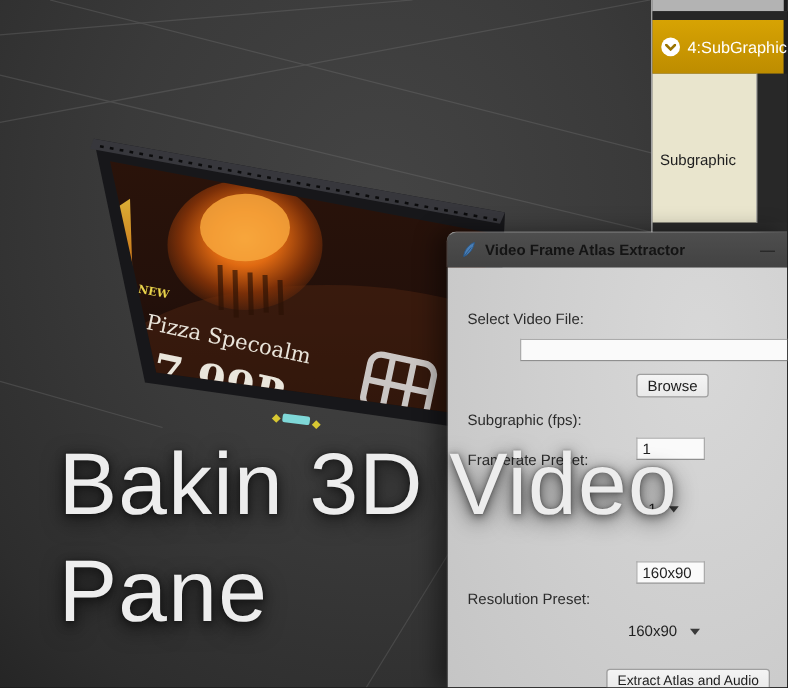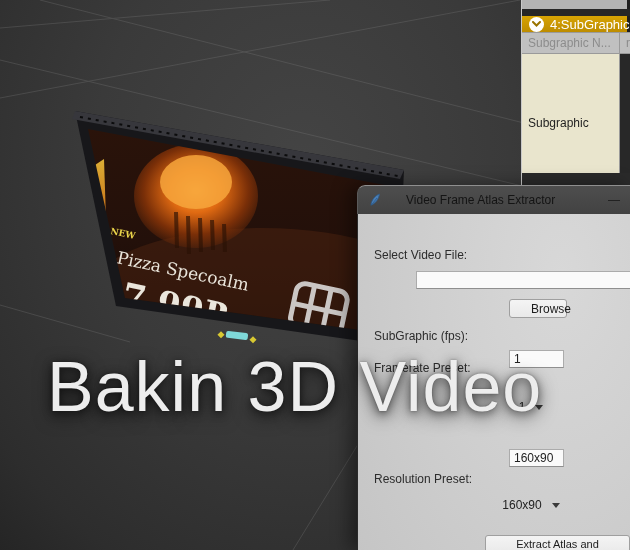--- a/index.html
+++ b/index.html
@@ -14,56 +14,56 @@
   .watermark{position:absolute;left:36px;top:344px;z-index:40;pointer-events:none;
              color:#ededed;font-size:70px;line-height:1.23;letter-spacing:1px;font-weight:400;
              text-shadow:0 5px 18px rgba(0,0,0,.65),0 2px 8px rgba(0,0,0,.55),0 0 2px rgba(0,0,0,.3);
              white-space:nowrap;margin-left:11px;}
 
   
   .sg-panel{position:absolute;left:521px;top:0;width:109px;height:186px;z-index:5;
             border-left:1px solid #c9c9c9;box-sizing:border-box;background:#2a2a2a;}
   .sg-topstrip{height:9px;background:#b3b3b3;border-right:3px solid #1f1f1f;}
   .sg-gap{height:7px;background:#262626;}
-  .sg-header{height:16px;background:linear-gradient(#d7a303,#bd8c00);
+  .sg-header{height:43px;background:linear-gradient(#d7a303,#bd8c00);
              display:flex;align-items:center;padding-left:7px;box-sizing:border-box;
              color:#ffffff;font-size:13px;border-right:3px solid #1f1f1f;}
   .sg-chev-circle{width:15px;height:15px;border-radius:50%;background:#fff;display:inline-flex;
                   align-items:center;justify-content:center;margin-right:6px;flex:0 0 auto;}
   .sg-chev-circle svg{display:block;}
   .sg-colhdr{height:22px;background:#c0c0c0;display:flex;border-top:1px solid #9a9a9a;
              border-bottom:1px solid #9a9a9a;box-sizing:border-box;}
   .sg-colcell{font-size:12px;color:#8c8c8c;padding:3px 0 0 6px;box-sizing:border-box;
               white-space:nowrap;overflow:hidden;}
   .sg-colcell.first{width:98px;border-right:1px solid #9a9a9a;}
   .sg-colcell.second{flex:1;}
   .sg-body{display:flex;height:119px;}
-  .sg-cell{width:98px;background:#e9e5cd;border-right:1px solid #9a9a9a;box-sizing:border-box;
+  .sg-cell{width:84px;background:#e9e5cd;border-right:1px solid #9a9a9a;box-sizing:border-box;
            font-size:12px;color:#1e1e1e;padding:62px 0 0 6px;}
   .sg-cell-dark{flex:1;background:#282828;}
 
   
   .dialog{position:absolute;left:357px;top:185px;width:273px;height:365px;z-index:10;
           border-radius:8px 0 0 0;overflow:hidden;
           box-shadow:-8px 0 18px rgba(0,0,0,.4);}
   .dlg-titlebar{height:29px;background:linear-gradient(#4e4e4e,#424242);
                 border-top:1px solid #8f8f8f;border-left:1px solid #5a5a5a;
                 border-radius:8px 0 0 0;box-sizing:border-box;
                 display:flex;align-items:center;padding:0 8px 0 11px;}
-  .dlg-title{font-size:12px;color:#141414;margin-left:24px;flex:1;}
+  .dlg-title{font-size:12px;color:#141414;margin-left:6px;flex:1;font-weight:bold;}
   .dlg-min{color:#1d1d1d;font-size:12px;line-height:12px;margin-right:2px;cursor:default;}
   .dlg-body{position:relative;height:409px;border-left:1px solid #2a2a2a;box-sizing:border-box;
             background:radial-gradient(ellipse at 75% 15%, #d8d8d8 0%, #cfcfcf 45%, #c3c3c3 100%);}
   .dlg-label{position:absolute;font-size:12px;color:#2c2c2c;white-space:nowrap;}
   .dlg-entry{position:absolute;height:18px;background:#fafafa;border:1px solid #ababab;
              border-bottom-color:#8f8f8f;box-sizing:border-box;font-size:12px;color:#222;
              padding:1px 4px;font-family:"Liberation Sans",sans-serif;outline:none;}
   .dlg-btn{position:absolute;background:linear-gradient(#f4f4f4,#e9e9e9);border:1px solid #9f9f9f;
            border-radius:3px;font-size:12px;color:#1c1c1c;text-align:center;
-           font-family:"Liberation Sans",sans-serif;padding:2px 21px;box-sizing:border-box;cursor:default;}
+           font-family:"Liberation Sans",sans-serif;padding:2px 8px;box-sizing:border-box;cursor:default;}
   .dlg-combo{position:absolute;height:18px;display:flex;align-items:center;justify-content:center;
              font-size:12px;color:#222;cursor:default;}
   .combo-arrow{display:inline-block;width:0;height:0;border-left:4px solid transparent;
                border-right:4px solid transparent;border-top:5px solid #3a3a3a;margin-left:10px;}
 </style>
 </head>
 <body>
 
 <div id="stage">
 
@@ -139,24 +139,20 @@
     <div class="sg-topstrip"></div>
     <div class="sg-gap"></div>
     <div class="sg-header">
       <span class="sg-chev-circle">
         <svg width="9" height="6" viewBox="0 0 9 6">
             <polyline points="1,1 4.5,4.5 8,1" fill="none" stroke="#9a7400" stroke-width="2" stroke-linecap="round"></polyline>
           </svg>
       </span>
       <span>4:SubGraphic</span>
     </div>
-    <div class="sg-colhdr">
-      <div class="sg-colcell first">Subgraphic N...</div>
-      <div class="sg-colcell second">n</div>
-    </div>
     <div class="sg-body">
       <div class="sg-cell">Subgraphic</div>
       <div class="sg-cell-dark"></div>
     </div>
   </div>
 
   <div class="dialog">
     <div class="dlg-titlebar">
       <svg width="13" height="14" viewBox="0 0 13 14">
         <path d="M2,12 C2.5,7 6,2.5 10.5,1 C10,5.5 6.5,10 3.5,11.5 Z" fill="#4a7eb5" stroke="#2c5a8a" stroke-width="0.8"></path>
@@ -164,21 +160,21 @@
       </svg>
       <span class="dlg-title">Video Frame Atlas Extractor</span>
       <span class="dlg-min">—</span>
     </div>
     <div class="dlg-body">
 
       <div class="dlg-label" style="left:16px;top:34px;">Select Video File:</div>
       <input class="dlg-entry" style="left: 58px; top: 57px; width: 216px;" value="">
       <button class="dlg-btn" style="left:151px;top:85px;width:58px;height:19px;">Browse</button>
 
-      <div class="dlg-label" style="left:16px;top:115px;">SubGraphic (fps):</div>
+      <div class="dlg-label" style="left:16px;top:115px;">Subgraphic (fps):</div>
       <input class="dlg-entry" style="left: 151px; top: 136px; width: 55px;" value="1">
 
       <div class="dlg-label" style="left:16px;top:147px;">Framerate Preset:</div>
       <div class="dlg-combo" style="left:138px;top:184px;width:70px;">
         <span>1</span>
         <span class="combo-arrow"></span>
       </div>
 
       <input class="dlg-entry" style="left: 151px; top: 235px; width: 55px;" value="160x90">
 
@@ -187,15 +183,16 @@
         <span>160x90</span>
         <span class="combo-arrow"></span>
       </div>
 
       <button class="dlg-btn" style="left:127px;top:321px;height:19px;font-size:11px;">Extract Atlas and Audio</button>
     </div>
   </div>
 
   <div class="watermark">
     <div>Bakin 3D Video</div>
+    <div>Pane</div>
   </div>
 
 </div>
 
 </body></html>

